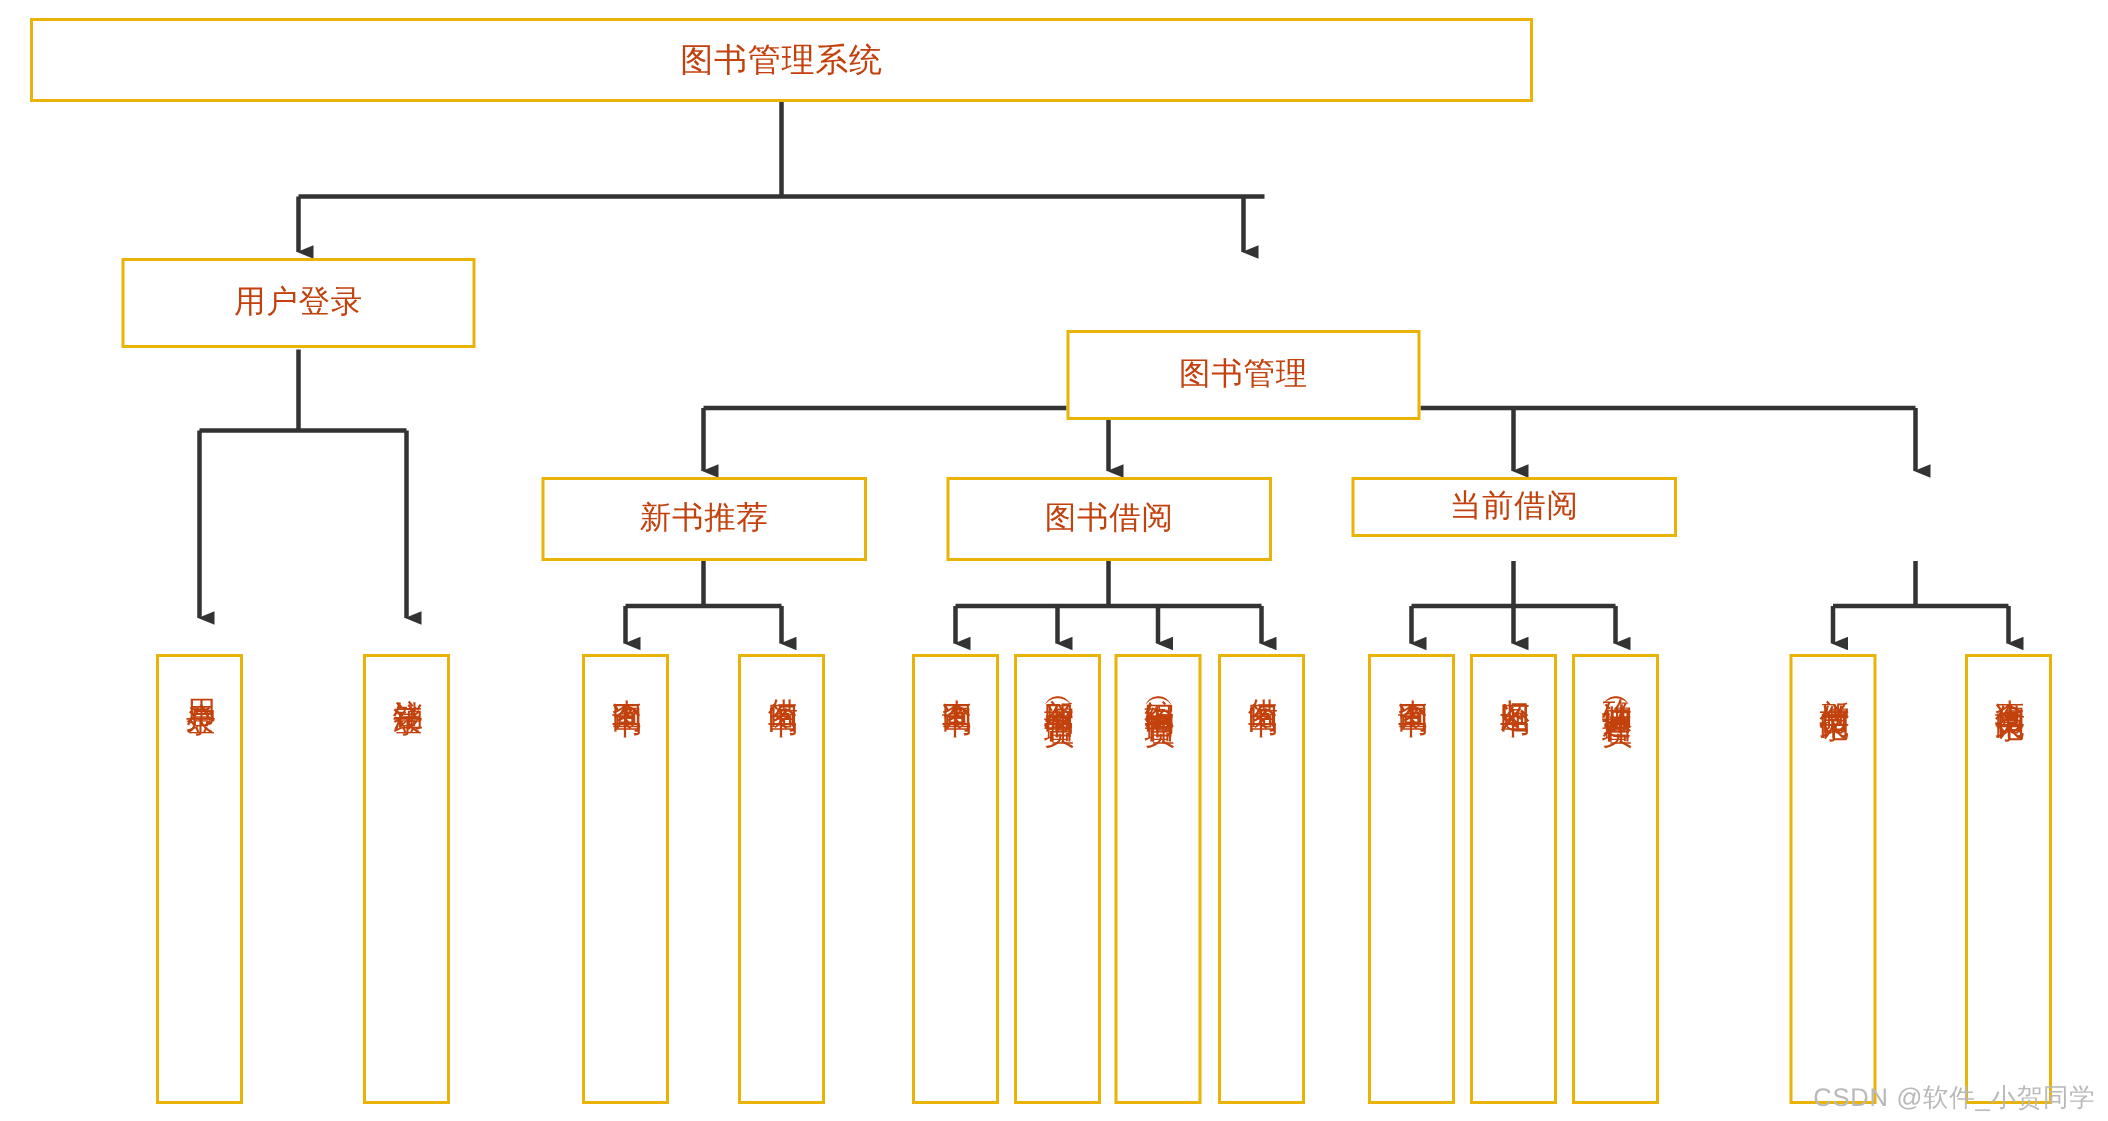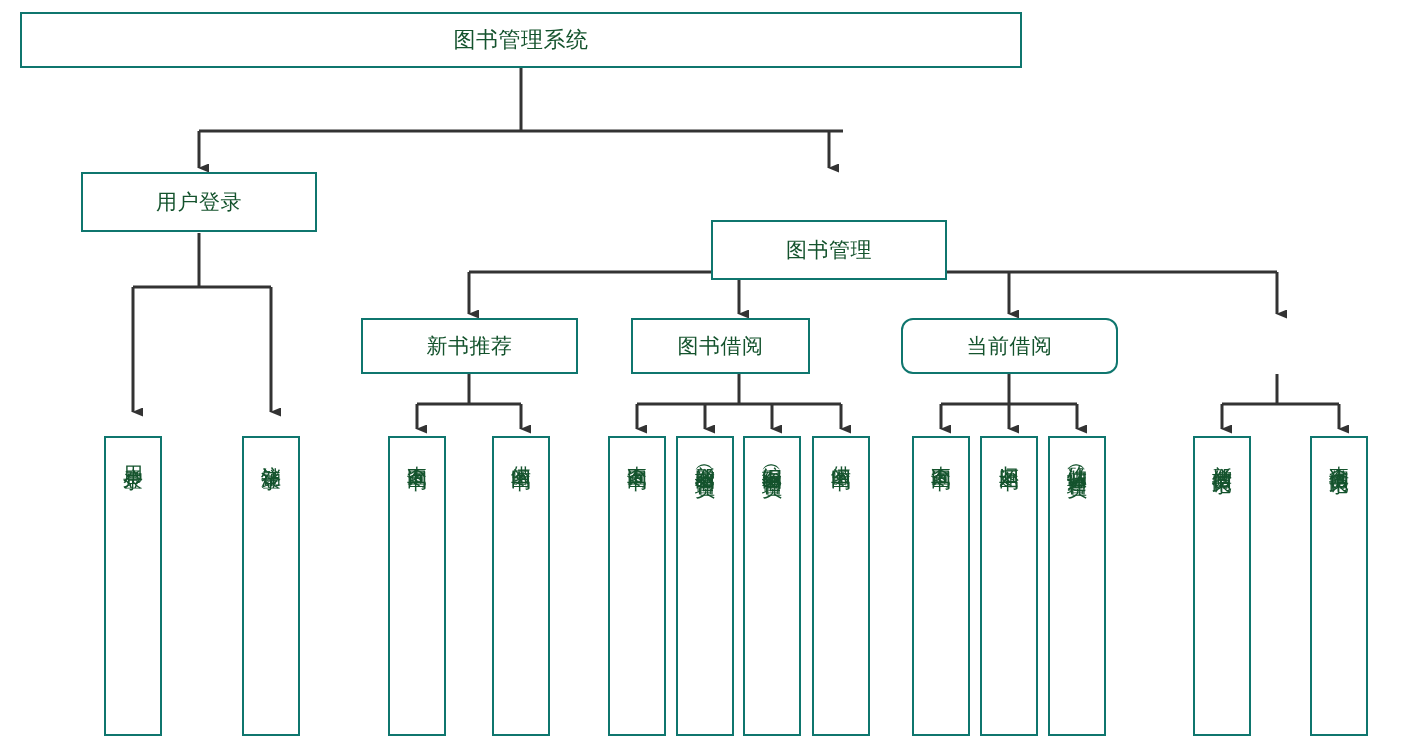--- a/index.html
+++ b/index.html
@@ -23,25 +23,25 @@
     left: 0;
     top: 0;
     width: 1405px;
     height: 747px;
     pointer-events: none;
   }
   .node {
     position: absolute;
     box-sizing: border-box;
     background: #ffffff;
-    border: 2px solid #0f766e;
+    border: 2px solid #eab308;
     display: flex;
     align-items: center;
     justify-content: center;
-    color: #14532d;
+    color: #c2410c;
   }
   .node-label {
     display: block;
     text-align: center;
     line-height: 1.28;
     white-space: nowrap;
   }
   
   .node.horiz .node-label {
     font-size: 21px;
@@ -138,24 +138,24 @@
   <div class="node horiz" style="left:81px; top:172px; width:236px; height:60px;">
     <span class="node-label">用户登录</span>
   </div>
   <div class="node horiz" style="left:711px; top:172px; width:236px; height:60px;margin-top:48px;">
     <span class="node-label">图书管理</span>
   </div>
 
   <div class="node horiz" style="left:361px; top:318px; width:217px; height:56px;align-items:center;">
     <span class="node-label">新书推荐</span>
   </div>
-  <div class="node horiz" style="left:631px; top:318px; width:179px; height:56px;">
+  <div class="node horiz" style="left:631px; top:318px; width:217px; height:56px;">
     <span class="node-label">图书借阅</span>
   </div>
-  <div class="node horiz" style="left:901px; top:318px; width:217px; height:56px;border-radius:12px;">
+  <div class="node horiz" style="left:901px; top:318px; width:217px; height:40px;">
     <span class="node-label">当前借阅</span>
   </div>
 
   <div class="node vert" style="left:104px; top:436px; width:58px; height:300px;">
     <span class="node-label">用户登录</span>
   </div>
   <div class="node vert" style="left:242px; top:436px; width:58px; height:300px;">
     <span class="node-label">注销登录</span>
   </div>
 
@@ -189,14 +189,15 @@
     <span class="node-label">确认归还（管理员）</span>
   </div>
 
   <div class="node vert" style="left:1193px; top:436px; width:58px; height:300px;">
     <span class="node-label">新增借阅记录</span>
   </div>
   <div class="node vert" style="left:1310px; top:436px; width:58px; height:300px;">
     <span class="node-label">查询借阅记录</span>
   </div>
 
+  <div id="watermark">CSDN @软件_小贺同学</div>
 
 </div>
 
 </body></html>

